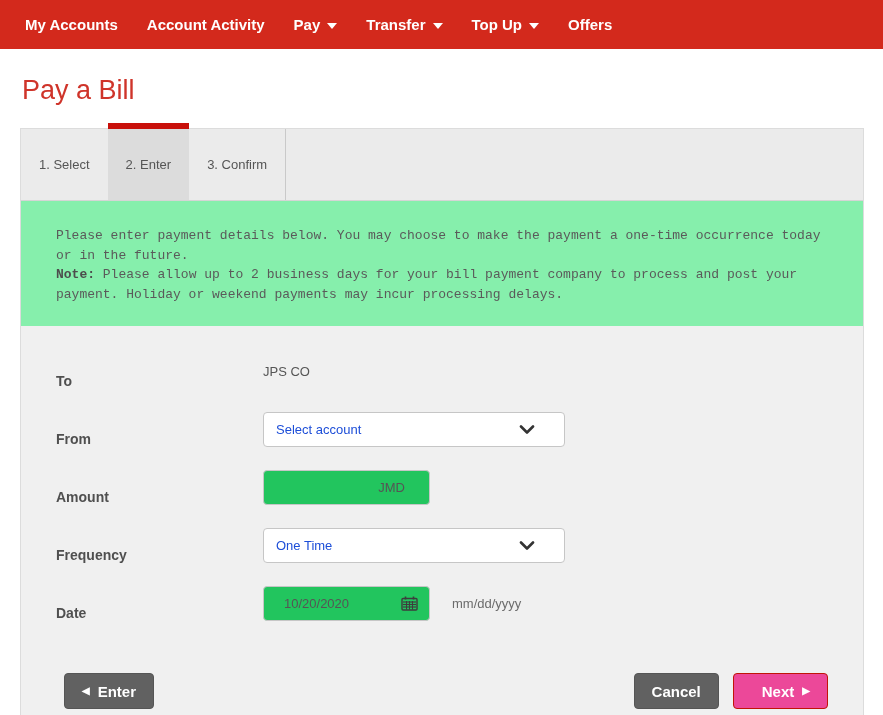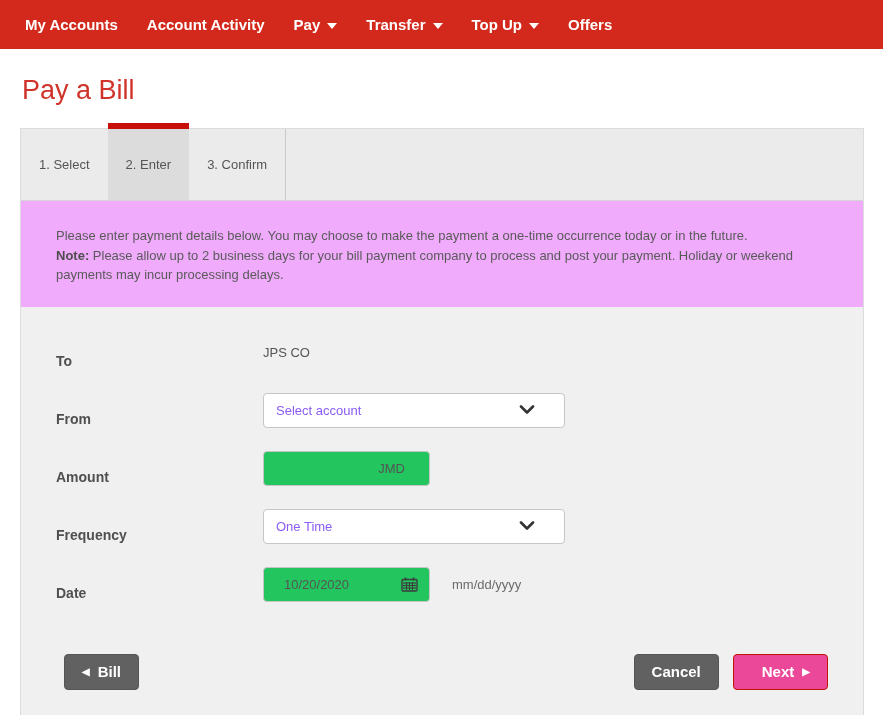--- a/index.html
+++ b/index.html
@@ -24,33 +24,33 @@
   .tab-row { display:flex; height:72px; background:#ebebeb; border-bottom:1px solid #d5d5d5;
              align-items:stretch; }
   .tab { display:flex; align-items:center; padding:0 18px; font-size:13px; color:#555;
          cursor:pointer; position:relative; }
   .tab.active { background:#dcdcdc; }
   .tab.active::before { content:""; position:absolute; left:0; right:0; top:-6px; height:6px;
                         background:#c8100a; }
   .tab.divider-after { border-right:1px solid #c9c9c9; }
 
   
-  .info-band { background:#f0abfc; padding:25px 30px 22px 35px; font-size:13px;
-               color:#5a5a5a; line-height:19.5px; }
+  .info-band { background:#86efac; padding:25px 30px 22px 35px; font-size:13px;
+               color:#5a5a5a; line-height:19.5px;font-family:Liberation Mono, monospace; }
   .info-band b { color:#4d4d4d; }
 
   
   .form-area { padding-top:28px; }
   .form-row { display:flex; align-items:center; margin:0 0 23px 35px; min-height:35px; }
   .form-label { width:207px; font-size:14px; font-weight:bold; color:#4f4f4f;margin-top:18px; }
   .static-value { font-size:13px; color:#555; }
 
   .selectbox { width:302px; height:35px; background:#fff; border:1px solid #c6c6c6;
                border-radius:4px; display:flex; align-items:center; justify-content:space-between;
-               padding:0 29px 0 12px; font-size:13px; color:#8b5cf6; cursor:pointer; }
+               padding:0 29px 0 12px; font-size:13px; color:#1d4ed8; cursor:pointer; }
   .textfield { width:167px; height:35px; background:#22c55e; border:1px solid #c6c6c6;
                border-radius:4px; display:flex; align-items:center; font-size:13px; color:#555; }
   .textfield.amount { justify-content:flex-end; padding-right:24px; }
   .textfield.date { justify-content:space-between; padding:0 11px 0 20px; }
   .hint { font-size:13px; color:#6b6b6b; margin-left:22px; }
 
   
   .button-row { display:flex; justify-content:space-between; align-items:center;
                 margin-top:52px; padding:0 35px 25px 43px; }
   .right-buttons { display:flex; gap:14px; }
@@ -158,21 +158,21 @@
           <line x1="8.5" y1="5" x2="8.5" y2="13.5" stroke="#3d3d3d" stroke-width="1"></line>
           <line x1="11.5" y1="5" x2="11.5" y2="13.5" stroke="#3d3d3d" stroke-width="1"></line>
         </svg>
       </div>
       <span class="hint">mm/dd/yyyy</span>
     </div>
 
     <div class="button-row">
       <button class="btn btn-gray">
         <span class="tri">◀</span>
-        <span>Bill</span>
+        <span>Enter</span>
       </button>
       <div class="right-buttons">
         <button class="btn btn-gray">
           <span>Cancel</span>
         </button>
         <button class="btn btn-red">
           <span>Next</span>
           <span class="tri">▶</span>
         </button>
       </div>

